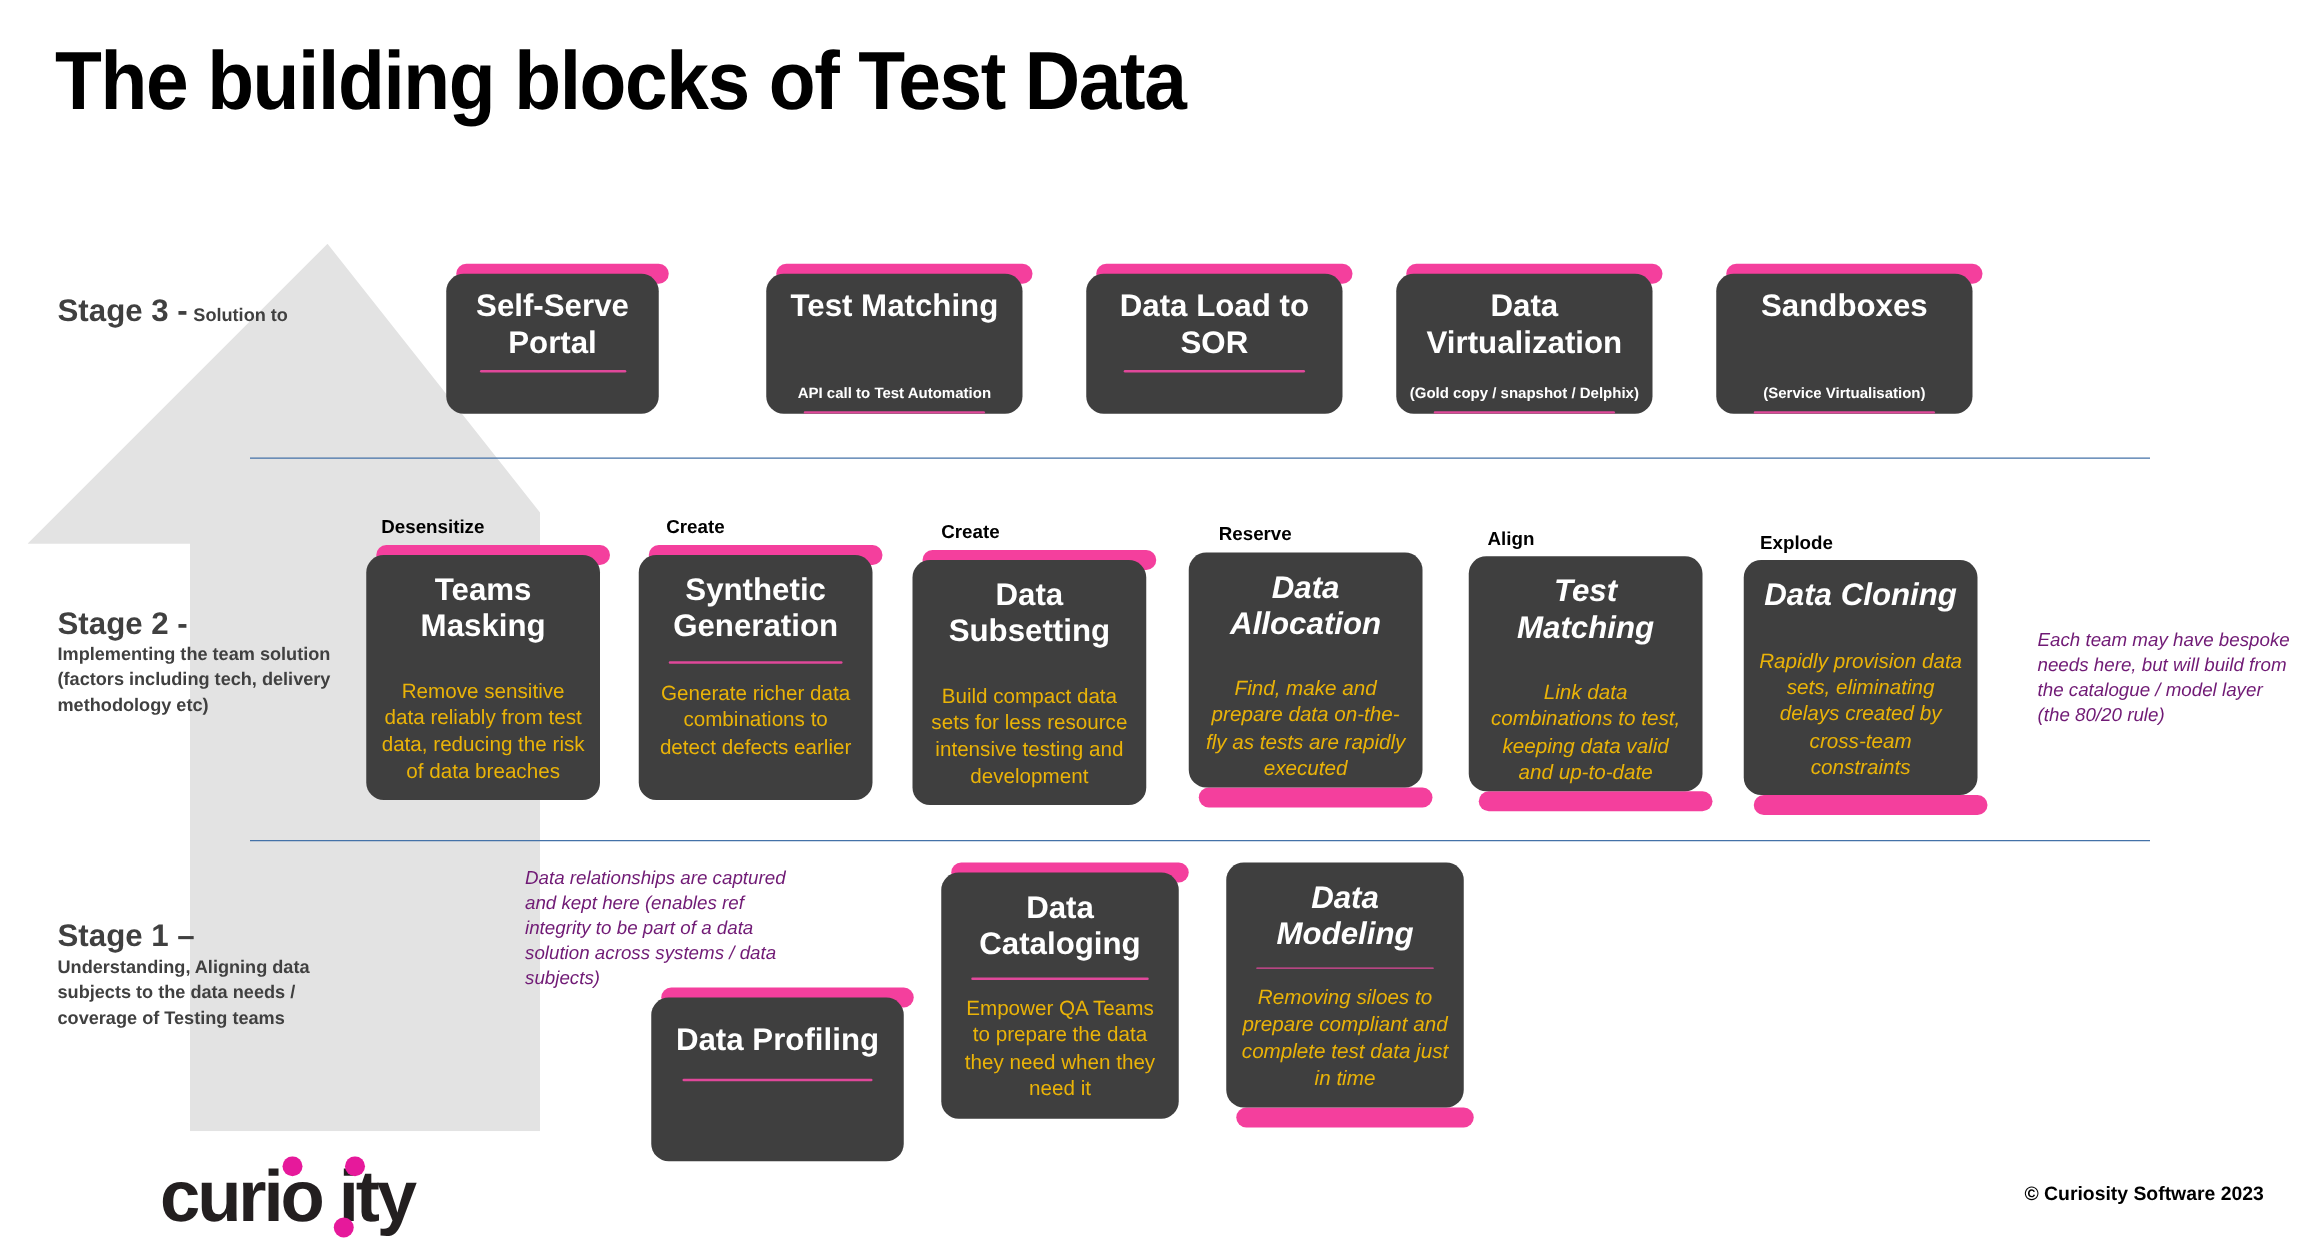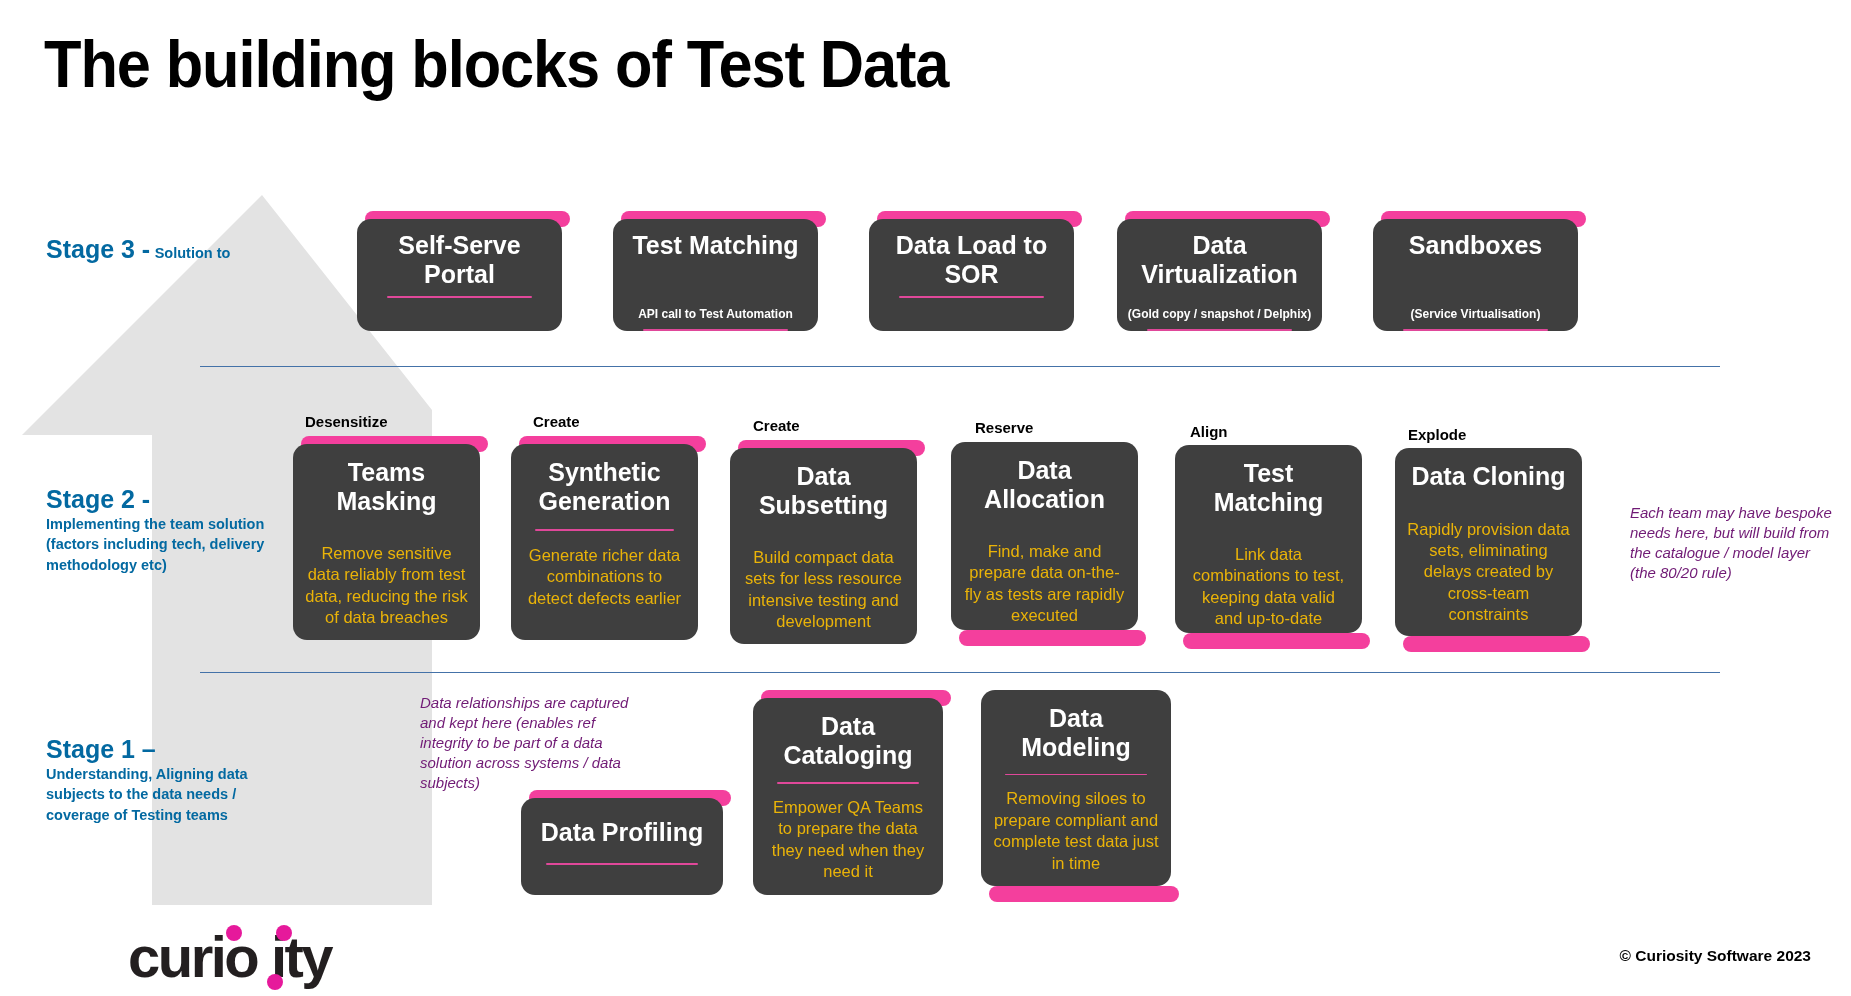--- a/index.html
+++ b/index.html
@@ -25,21 +25,21 @@
     font-family:"Liberation Sans Narrow","Liberation Sans",sans-serif;
     letter-spacing:-1.2px;
     transform:scaleX(0.93);transform-origin:left top;
     white-space:nowrap;
   }
 
   
   .hrule{position:absolute;height:1px;background:#4472a8;}
 
   
-  .stage-label{position:absolute;width:225px;color:#0369a1;}
+  .stage-label{position:absolute;width:225px;color:#404040;}
   .stage-label .big{
     font-size:25px;font-weight:bold;line-height:1.15;
   }
   .stage-label .small{
     font-size:14.5px;font-weight:bold;line-height:1.42;
   }
   .stage-label .inline-small{font-size:14.5px;font-weight:bold;}
 
   
   .cap{
@@ -63,21 +63,21 @@
   .card.bar-bot .bar{bottom:0;}
   .card .body{
     position:absolute;left:0;right:0;
     background:#3f3f3f;border-radius:14px;
     box-sizing:border-box;
     display:flex;flex-direction:column;align-items:center;
     color:#ffffff;text-align:center;
     overflow:hidden;
   }
   .card.bar-top .body{top:8px;bottom:0;}
-  .card.bar-bot .body{top:0;bottom:16px;}
+  .card.bar-bot .body{top:0;bottom:16px;font-style:italic;}
 
   .c-title{
     font-weight:bold;color:#ffffff;line-height:1.14;
     width:100%;
   }
   .c-sub{
     font-weight:bold;color:#ffffff;line-height:1.2;
     width:100%;
   }
   .c-divider{
@@ -128,21 +128,21 @@
 <div id="title">The building blocks of Test Data</div>
 
 <div class="hrule" style="left:200px;top:366px;width:1520px;"></div>
 <div class="hrule" style="left:200px;top:672px;width:1520px;"></div>
 
 <div class="stage-label" style="left:46px;top:235px;">
   <span class="big">Stage 3 -</span>
   <span class="inline-small">Solution to</span>
 </div>
 
-<div class="card s3 bar-top" style="left:357px;top:211px;width:205px;height:120px;">
+<div class="card s3 bar-top" style="left:357px;top:211px;width:170px;height:120px;">
   <div class="bar"></div>
   <div class="body">
     <div class="c-title">Self-Serve Portal</div>
 
     <div class="c-divider"></div>
   </div>
 </div>
 
 <div class="card s3 bar-top" style="left:613px;top:211px;width:205px;height:120px;">
   <div class="bar"></div>
@@ -248,21 +248,21 @@
 
 <div class="note" style="left:1630px;top:503px;width:205px;">Each team may have bespoke needs here, but will build from the catalogue / model layer (the 80/20 rule)</div>
 
 <div class="stage-label" style="left:46px;top:735px;">
   <span class="big">Stage 1 –</span>
   <div class="small">Understanding, Aligning data subjects to the data needs / coverage of Testing teams</div>
 </div>
 
 <div class="note" style="left:420px;top:693px;width:225px;">Data relationships are captured and kept here (enables ref integrity to be part of a data solution across systems / data subjects)</div>
 
-<div class="card s1 s1p bar-top" style="left:521px;top:790px;width:202px;height:105px;">
+<div class="card s1 s1p bar-top" style="left:521px;top:790px;width:202px;height:139px;">
   <div class="bar"></div>
   <div class="body">
     <div class="c-title">Data Profiling</div>
     <div class="c-divider"></div>
   </div>
 </div>
 
 <div class="card s1 bar-top" style="left:753px;top:690px;width:190px;height:205px;">
   <div class="bar"></div>
   <div class="body">

